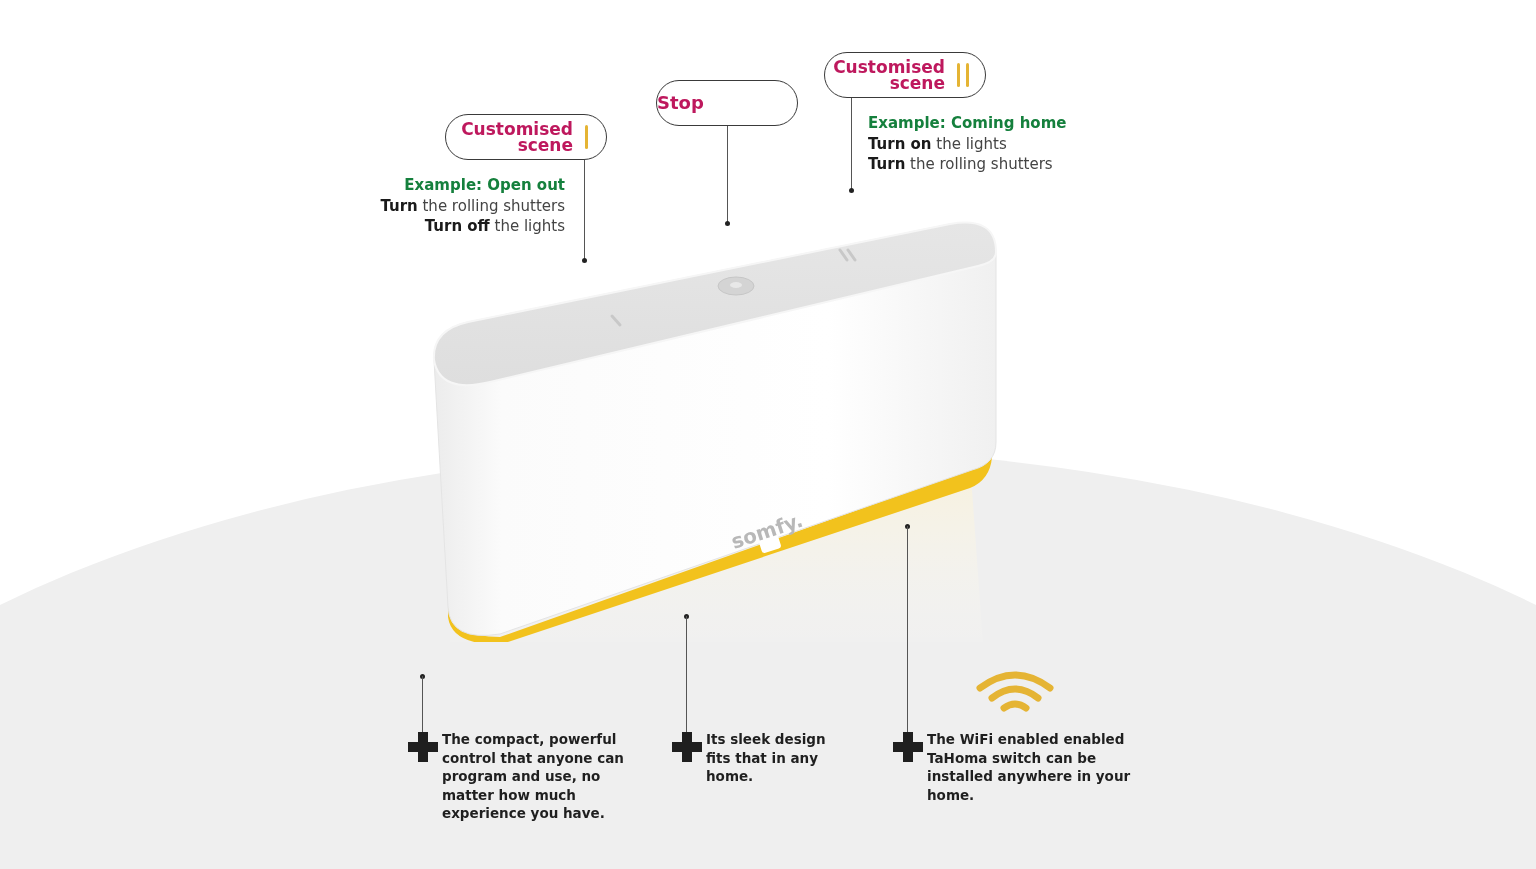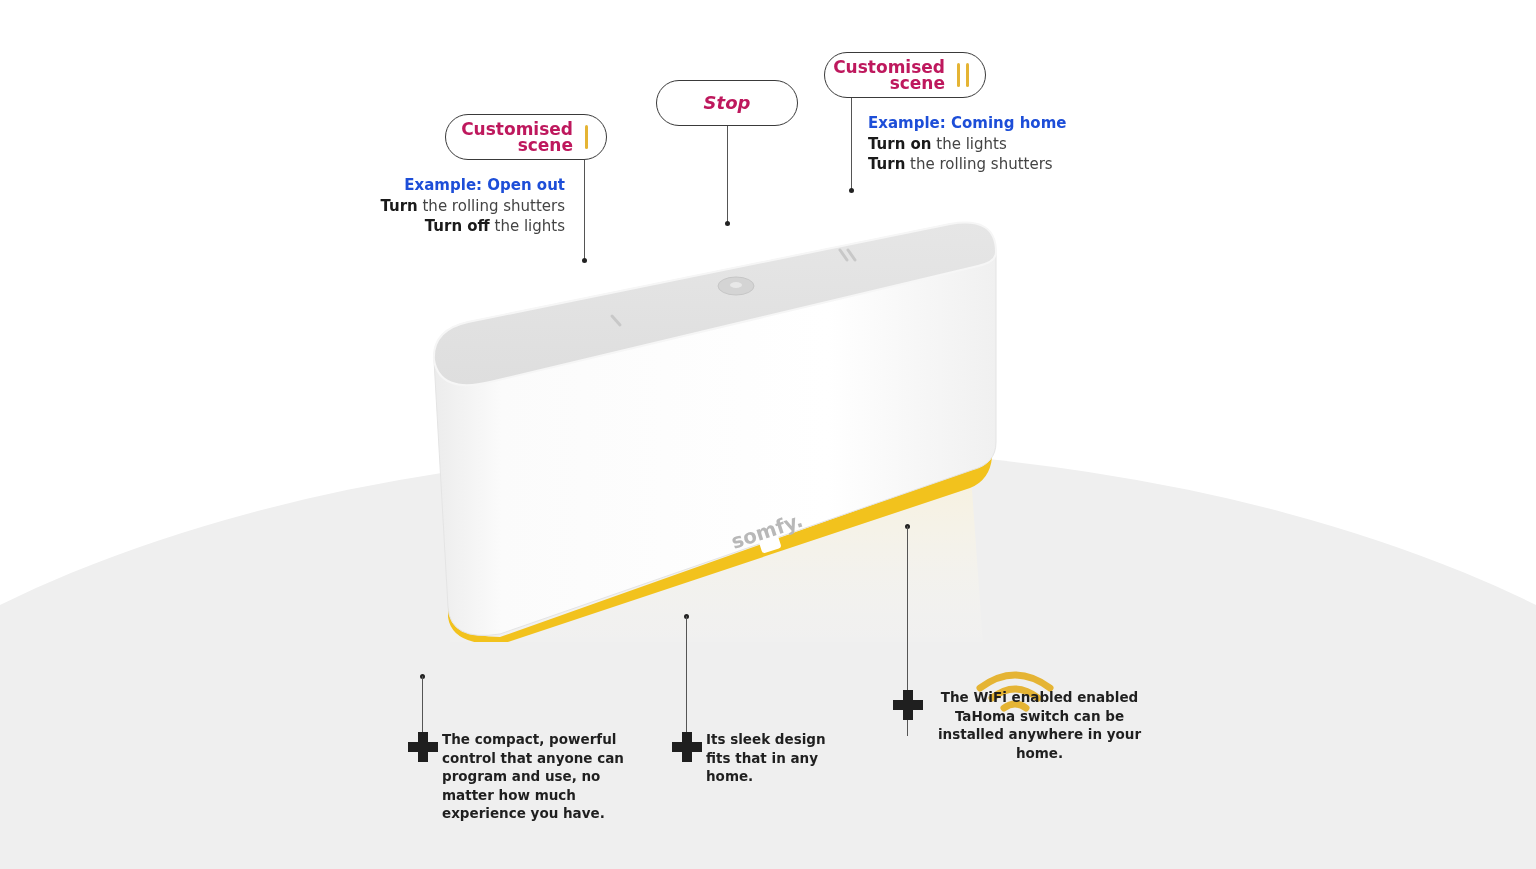--- a/index.html
+++ b/index.html
@@ -18,21 +18,21 @@
     }
     .pill-text { font-weight: bold; font-size: 17px; line-height: 16px; text-align: right; color: #be185d; }
     .pill-text span { display: block; }
     .bars { display: flex; gap: 6px; margin-left: 12px; }
     .bar { width: 3px; height: 24px; background: #e5b434; border-radius: 2px; }
 
     .leader { position: absolute; width: 1px; background: #555; }
     .dot { position: absolute; width: 5px; height: 5px; border-radius: 50%; background: #222; }
 
     .example { position: absolute; font-size: 15px; line-height: 20.5px; color: #444; }
-    .example .ex-title { color: #1d4ed8; font-weight: bold; }
+    .example .ex-title { color: #15803d; font-weight: bold; }
     .example b { color: #1a1a1a; margin-top: 40px; }
 
     
     .device { position: absolute; left: 430px; top: 212px; width: 570px; height: 430px; }
     .dev-body {
       position: absolute; left: 0; top: 0; width: 570px; height: 430px;
     }
 
     
     .feature { position: absolute; display: flex; align-items: flex-start; }
@@ -56,21 +56,21 @@
   </div>
 </div>
 <div class="example" style="left:360px; top:175px; width:205px; text-align:right;">
   <div class="ex-title">Example: Open out</div>
   <div><b>Turn</b><span> the rolling shutters</span></div>
   <div><b>Turn off</b><span> the lights</span></div>
 </div>
 <div class="leader" style="left:584px; top:160px; height:100px;"></div>
 <div class="dot" style="left:582px; top:258px;"></div>
 
-<div class="pill" style="left:656px; top:80px; width:142px; height:46px; justify-content:center;font-style:italic;">
+<div class="pill" style="left:656px; top:80px; width:142px; height:46px; justify-content:flex-start;">
   <div class="pill-text" style="font-size:18px; text-align:center;">Stop</div>
 </div>
 <div class="leader" style="left:727px; top:126px; height:97px;"></div>
 <div class="dot" style="left:725px; top:221px;"></div>
 
 <div class="pill" style="left:824px; top:52px; width:162px; height:46px; padding-right:16px;">
   <div class="pill-text">
     <span>Customised</span>
     <span>scene</span>
   </div>
@@ -142,16 +142,16 @@
 </svg>
 
 <div class="feature" style="left:408px; top:730px; width:240px;">
   <div class="plus"></div>
   <div class="feature-text" style="width:195px;">The compact, powerful control that anyone can program and use, no matter how much experience you have.</div>
 </div>
 <div class="feature" style="left:672px; top:730px; width:190px;">
   <div class="plus"></div>
   <div class="feature-text" style="width:140px;">Its sleek design fits that in any home.</div>
 </div>
-<div class="feature" style="left:893px; top:688px; width:270px;text-align:center;">
+<div class="feature" style="left:893px; top:730px; width:270px;">
   <div class="plus"></div>
   <div class="feature-text" style="width:225px;">The WiFi enabled enabled TaHoma switch can be installed anywhere in your home.</div>
 </div>
 
 </body></html>

